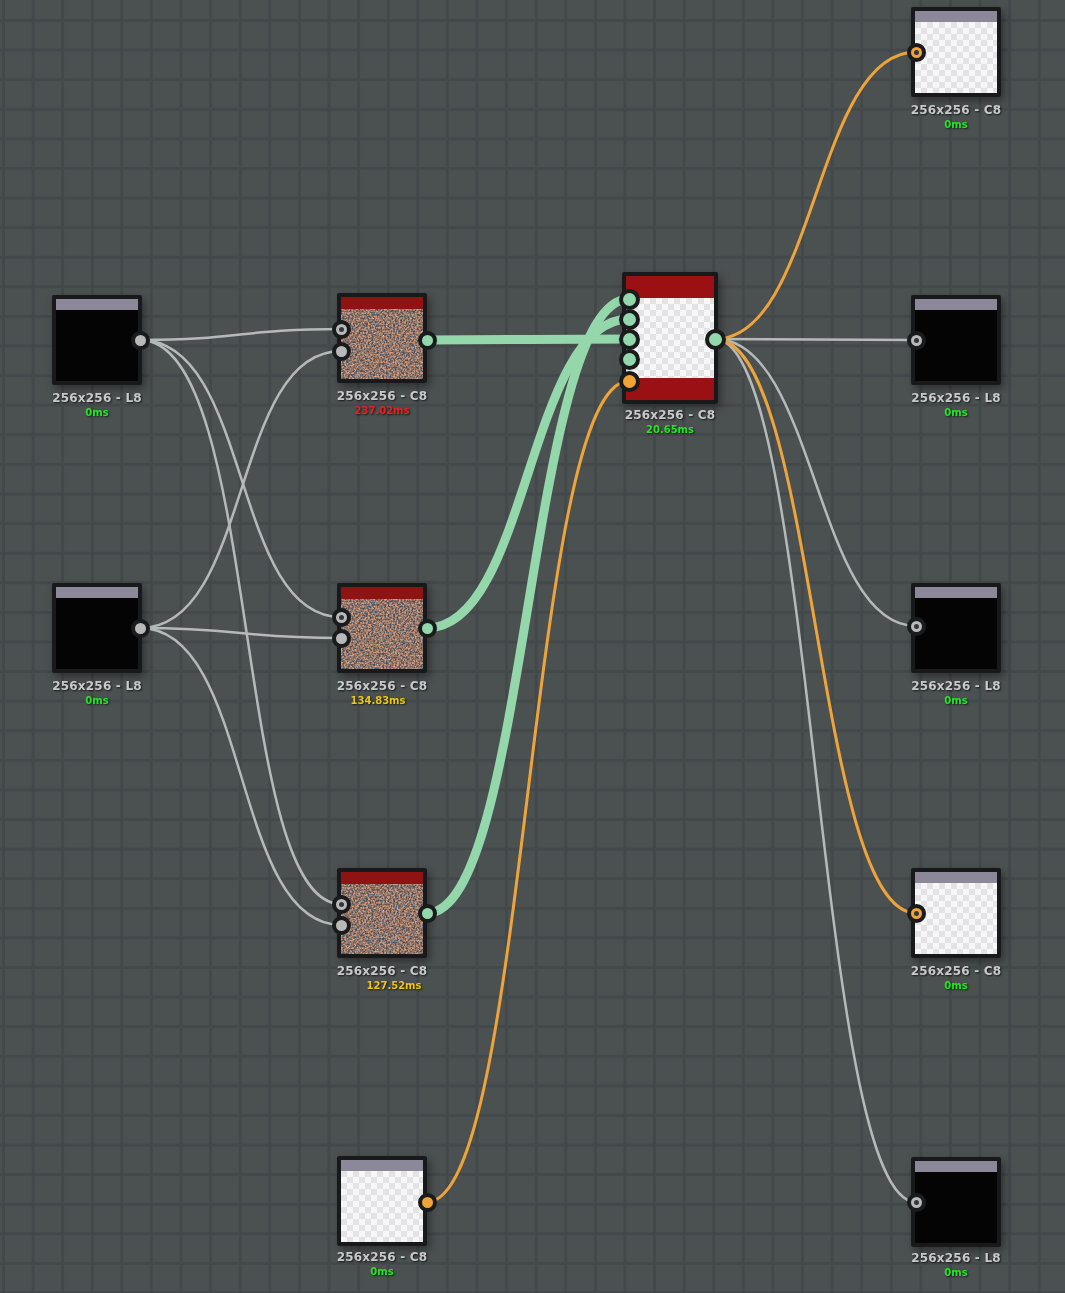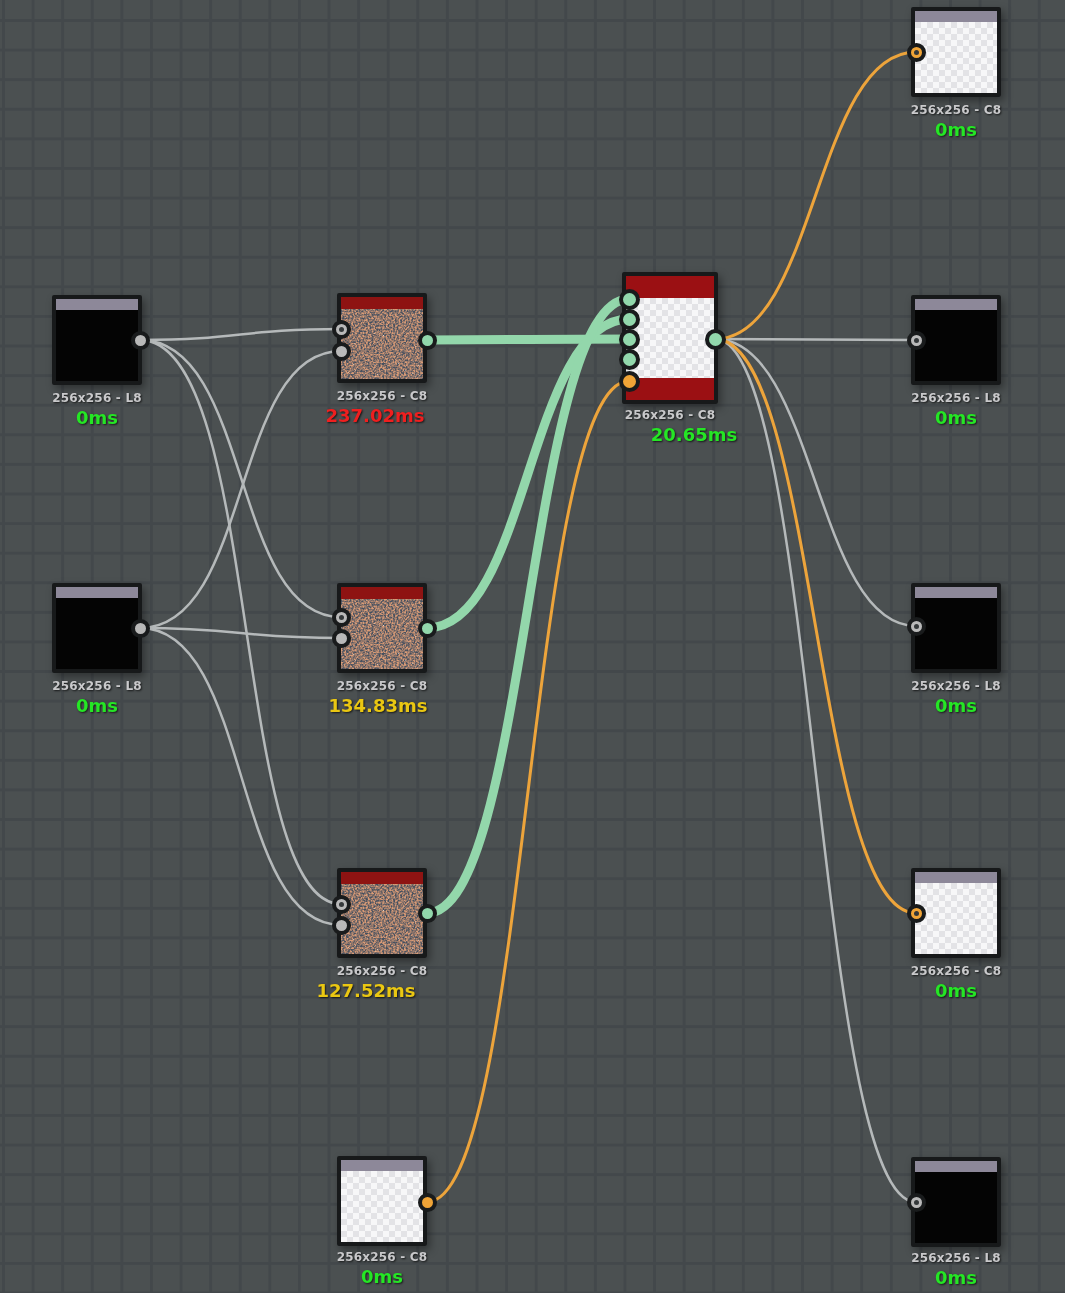--- a/index.html
+++ b/index.html
@@ -34,21 +34,21 @@
     border:4px solid #191b1c;box-sizing:content-box;}
   .port.big{width:13px;height:13px;}
   .p-grey{background:#b9b9b9;}
   .p-green{background:#92d8ac;}
   .p-orange{background:#f0a437;}
   .port.dot::after{content:"";position:absolute;inset:3px;border-radius:50%;background:#34383a;}
   .nlabel{position:absolute;z-index:2;width:180px;text-align:center;
     font-size:12px;font-weight:bold;color:#c9c9cb;
     text-shadow:1px 1px 2px rgba(0,0,0,.7);letter-spacing:.2px;}
   .ntime{position:absolute;z-index:2;width:180px;text-align:center;
-    font-size:18px;font-weight:bold;text-shadow:1px 1px 2px rgba(0,0,0,.7);}
+    font-size:10px;font-weight:bold;text-shadow:1px 1px 2px rgba(0,0,0,.7);}
   .t-green{color:#25e625;}
   .t-yellow{color:#eac712;}
   .t-red{color:#ef1f1f;}
 </style>
 </head>
 <body>
 
 <svg width="0" height="0" style="position:absolute" aria-hidden="true">
   <defs>
     <filter id="fNoiseOrange" x="0%" y="0%" width="100%" height="100%">
@@ -100,21 +100,21 @@
     <div class="titlebar-red"></div>
     <div class="body-noise">
       <svg preserveAspectRatio="none">
           <rect width="100%" height="100%" fill="#46505f"></rect>
           <rect width="100%" height="100%" filter="url(#fNoiseOrange)"></rect>
           <rect width="100%" height="100%" filter="url(#fNoiseSpeck)"></rect>
         </svg>
     </div>
   </div>
   <div class="nlabel" style="left:292px;top:389px">256x256 - C8</div>
-  <div class="ntime t-red" style="left:285px;top:405px">237.02ms</div>
+  <div class="ntime t-red" style="left:292px;top:405px">237.02ms</div>
 
   <div class="node node-std" style="left:337px;top:583px">
     <div class="titlebar-red"></div>
     <div class="body-noise">
       <svg preserveAspectRatio="none">
           <rect width="100%" height="100%" fill="#46505f"></rect>
           <rect width="100%" height="100%" filter="url(#fNoiseOrange)"></rect>
           <rect width="100%" height="100%" filter="url(#fNoiseSpeck)"></rect>
         </svg>
     </div>
@@ -126,36 +126,36 @@
     <div class="titlebar-red"></div>
     <div class="body-noise">
       <svg preserveAspectRatio="none">
           <rect width="100%" height="100%" fill="#46505f"></rect>
           <rect width="100%" height="100%" filter="url(#fNoiseOrange)"></rect>
           <rect width="100%" height="100%" filter="url(#fNoiseSpeck)"></rect>
         </svg>
     </div>
   </div>
   <div class="nlabel" style="left:292px;top:964px">256x256 - C8</div>
-  <div class="ntime t-yellow" style="left:276px;top:980px">127.52ms</div>
+  <div class="ntime t-yellow" style="left:304px;top:980px">127.52ms</div>
 
   <div class="node node-std" style="left:337px;top:1156px">
     <div class="titlebar"></div>
     <div class="body-checker"></div>
   </div>
   <div class="nlabel" style="left:292px;top:1250px">256x256 - C8</div>
   <div class="ntime t-green" style="left:292px;top:1266px">0ms</div>
 
   <div class="node node-big" style="left:622px;top:272px">
     <div class="bar-red"></div>
     <div class="body-checker"></div>
     <div class="bar-red"></div>
   </div>
   <div class="nlabel" style="left:580px;top:408px">256x256 - C8</div>
-  <div class="ntime t-green" style="left:604px;top:424px">20.65ms</div>
+  <div class="ntime t-green" style="left:580px;top:424px">20.65ms</div>
 
   <div class="node node-std" style="left:911px;top:7px">
     <div class="titlebar"></div>
     <div class="body-checker"></div>
   </div>
   <div class="nlabel" style="left:866px;top:103px">256x256 - C8</div>
   <div class="ntime t-green" style="left:866px;top:119px">0ms</div>
 
   <div class="node node-std" style="left:911px;top:295px">
     <div class="titlebar"></div>

